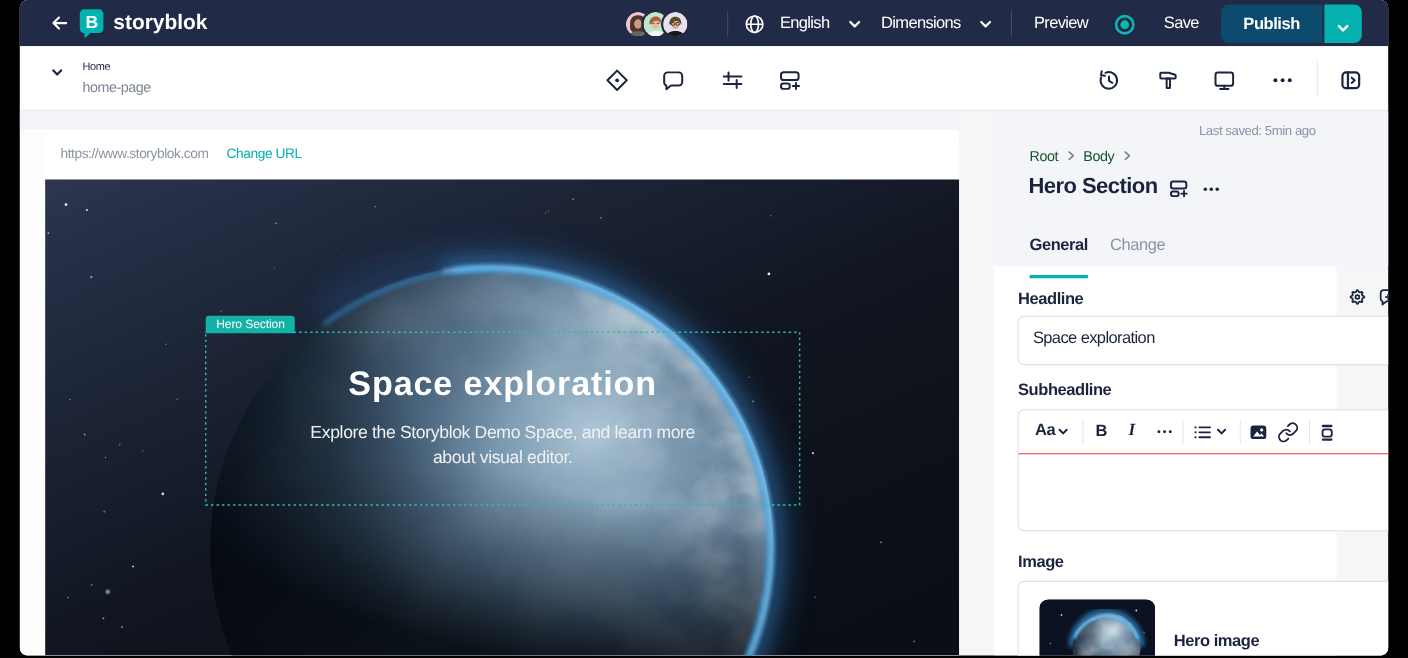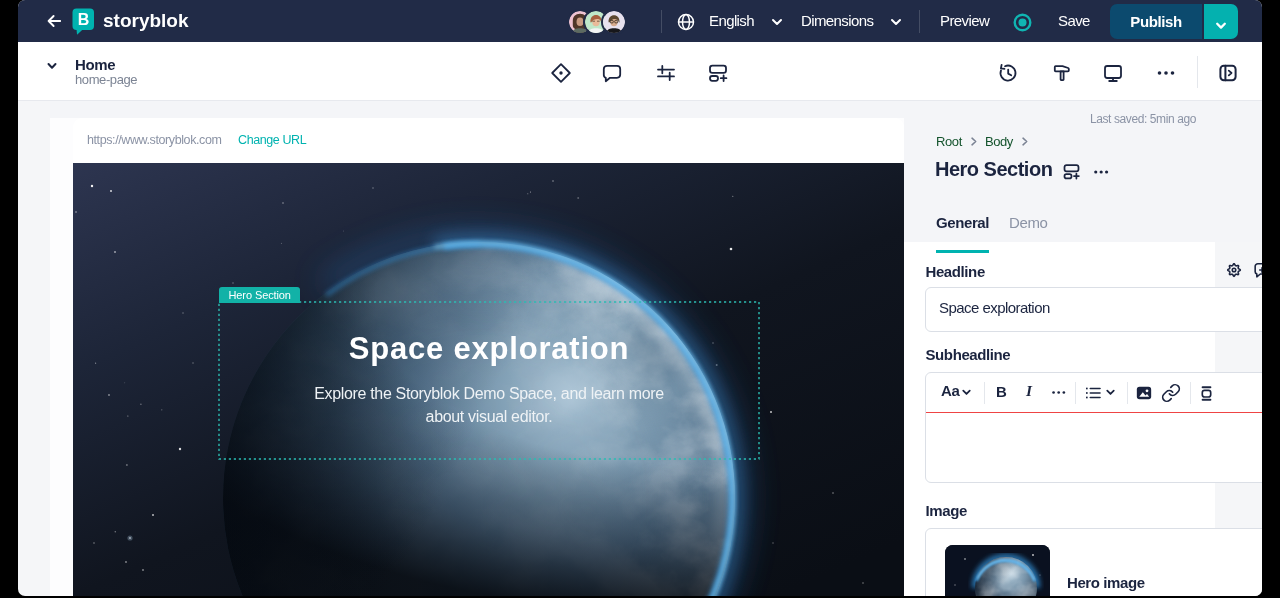--- a/index.html
+++ b/index.html
@@ -7,21 +7,21 @@
 .abs{position:absolute;}
 
 #topbar{position:absolute;left:0;top:0;width:1244px;height:42px;background:#212b47;}
 #topbar .txt{color:#fff;font-size:15px;font-weight:500;letter-spacing:-0.6px;}
 #sbname{position:absolute;left:85px;top:10px;color:#fff;font-size:19px;font-weight:700;letter-spacing:0;}
 .navdiv{position:absolute;top:10px;width:1px;height:23px;background:rgba(255,255,255,0.16);}
 #publish{position:absolute;left:1092px;top:4px;width:92px;height:35px;background:#0c4a6e;border-radius:7px 0 0 7px;color:#fff;font-size:15px;font-weight:700;text-align:center;line-height:35px;}
 #publish2{position:absolute;left:1186px;top:4px;width:34px;height:35px;background:#04b1af;border-radius:0 7px 7px 0;}
 
 #toolbar{position:absolute;left:0;top:42px;width:1244px;height:59px;background:#fff;border-bottom:1px solid #e7e9ee;}
-#home-t{position:absolute;left:57px;top:14px;font-size:15px;font-weight:700;color:#1b243f;}
+#home-t{position:absolute;left:57px;top:14px;font-size:10px;font-weight:400;color:#1b243f;}
 #home-s{position:absolute;left:57px;top:30px;font-size:13px;color:#7c8494;}
 .tbi{position:absolute;}
 .av{position:absolute;top:11px;width:22px;height:22px;border-radius:50%;overflow:hidden;box-shadow:0 0 0 2px #212b47;}
 
 #panel{position:absolute;left:886px;top:101px;width:311px;height:495px;background:#fff;}
 #panelhead{position:absolute;left:0;top:0;width:390px;height:141px;background:#f4f5f8;}
 #lastsaved{position:absolute;right:19px;top:11px;font-size:12px;color:#8b93a5;}
 #crumbs{position:absolute;left:32px;top:33px;font-size:13px;color:#14532d;}
 #ptitle{position:absolute;left:31px;top:57px;font-size:20px;font-weight:700;color:#1b243f;letter-spacing:-0.5px;}
 #tabs{position:absolute;left:32px;top:113px;font-size:15px;}
@@ -32,21 +32,21 @@
 #hl-in{top:186px;height:45px;line-height:40px;padding-left:13px;font-size:15px;color:#1b243f;letter-spacing:-0.55px;}
 #sub-box{top:271px;height:111px;}
 #sub-tools{position:absolute;left:0;top:0;width:100%;height:40px;border-bottom:1px solid #ef4444;}
 #sub-text{position:absolute;left:13px;top:49px;width:322px;font-size:15px;line-height:23px;color:#1b243f;letter-spacing:-0.7px;}
 #img-box{top:427px;height:95px;}
 #img-thumb{position:absolute;left:19px;top:16px;width:105px;height:68px;border-radius:8px;overflow:hidden;background:#0a101d;}
 #img-lbl{position:absolute;left:141px;top:45px;font-size:15px;font-weight:700;color:#1b243f;}
 .ticon{position:absolute;top:10px;}
 .tdiv{position:absolute;top:9px;width:1px;height:22px;background:#e4e7ec;}
 
-#pv{position:absolute;left:0px;top:101px;width:854px;height:495px;background:#fdfdfe;margin-left:32px;}
+#pv{position:absolute;left:0px;top:101px;width:854px;height:495px;background:#fdfdfe;}
 #urlbar{position:absolute;left:23px;top:17px;width:831px;height:45px;background:#fff;border-radius:9px 9px 0 0;}
 #urltxt{position:absolute;left:14px;top:14.5px;font-size:12.5px;color:#8b93a5;}
 #urlchg{position:absolute;left:165px;top:14.5px;font-size:12.5px;color:#00b3b0;font-weight:500;}
 
 #selchip{position:absolute;left:146px;top:123.5px;height:16px;background:#12b2a7;color:#fff;font-size:11px;font-weight:500;line-height:16px;padding:0 9.5px;border-radius:3px 3px 0 0;letter-spacing:-0.1px;}
 #bigtitle{position:absolute;left:146px;top:170px;width:540px;text-align:center;color:#fff;font-size:31px;font-weight:700;letter-spacing:0.8px;line-height:31px;}
 #subtitle{position:absolute;left:146px;top:220px;width:540px;text-align:center;color:#eef2f5;font-size:16px;line-height:22.5px;font-weight:400;letter-spacing:-0.33px;}
 </style></head><body>
 <div id="app">
 <div id="topbar">
@@ -310,21 +310,21 @@
 <svg class="abs" style="left:157px;top:60px" width="21" height="21" viewBox="0 0 24 24" fill="none" stroke="#1b243f" stroke-width="2" stroke-linecap="round" stroke-linejoin="round">
         <rect x="4" y="4.6" width="16" height="7.2" rx="2.4"></rect>
         <rect x="4" y="15" width="8" height="4.8" rx="2.2"></rect>
         <path d="M17.6 14.4 V20 M14.8 17.2 H20.4"></path>
       </svg>
 <svg class="abs" style="left:188px;top:61px" width="20" height="20" viewBox="0 0 24 24">
         <circle cx="4.5" cy="12" r="1.9" fill="#1b243f"></circle>
         <circle cx="11" cy="12" r="1.9" fill="#1b243f"></circle>
         <circle cx="17.5" cy="12" r="1.9" fill="#1b243f"></circle>
       </svg>
-<div id="tabs"><span class="tab-a">General</span><span class="tab-i">Demo</span></div>
+<div id="tabs"><span class="tab-a">General</span><span class="tab-i">Change</span></div>
 <div class="flabel" style="top:162px">Headline</div>
 <svg class="abs" style="left:320px;top:159px" width="20" height="20" viewBox="0 0 24 24" fill="none" stroke="#1b243f" stroke-width="1.9">
         <path d="M12.0 4.5 L12.4 4.6 L12.7 5.0 L13.0 5.5 L13.3 6.0 L13.5 6.4 L13.7 6.7 L14.0 6.8 L14.3 6.9 L14.5 7.0 L14.9 7.0 L15.3 6.9 L15.9 6.7 L16.4 6.5 L17.0 6.5 L17.3 6.7 L17.5 7.0 L17.5 7.6 L17.3 8.1 L17.1 8.7 L17.0 9.1 L17.0 9.5 L17.1 9.7 L17.2 10.0 L17.3 10.3 L17.6 10.5 L18.0 10.7 L18.5 11.0 L19.0 11.3 L19.4 11.6 L19.6 12.0 L19.4 12.4 L19.0 12.7 L18.5 13.0 L18.0 13.3 L17.6 13.5 L17.3 13.7 L17.2 14.0 L17.1 14.3 L17.0 14.5 L17.0 14.9 L17.1 15.3 L17.3 15.9 L17.5 16.4 L17.5 17.0 L17.3 17.3 L17.0 17.5 L16.4 17.5 L15.9 17.3 L15.3 17.1 L14.9 17.0 L14.5 17.0 L14.3 17.1 L14.0 17.2 L13.7 17.3 L13.5 17.6 L13.3 18.0 L13.0 18.5 L12.7 19.0 L12.4 19.4 L12.0 19.6 L11.6 19.4 L11.3 19.0 L11.0 18.5 L10.7 18.0 L10.5 17.6 L10.3 17.3 L10.0 17.2 L9.7 17.1 L9.5 17.0 L9.1 17.0 L8.7 17.1 L8.1 17.3 L7.6 17.5 L7.0 17.5 L6.7 17.3 L6.5 17.0 L6.5 16.4 L6.7 15.9 L6.9 15.3 L7.0 14.9 L7.0 14.5 L6.9 14.3 L6.8 14.0 L6.7 13.7 L6.4 13.5 L6.0 13.3 L5.5 13.0 L5.0 12.7 L4.6 12.4 L4.5 12.0 L4.6 11.6 L5.0 11.3 L5.5 11.0 L6.0 10.7 L6.4 10.5 L6.7 10.3 L6.8 10.0 L6.9 9.7 L7.0 9.5 L7.0 9.1 L6.9 8.7 L6.7 8.1 L6.5 7.6 L6.5 7.0 L6.7 6.7 L7.0 6.5 L7.6 6.5 L8.1 6.7 L8.7 6.9 L9.1 7.0 L9.5 7.0 L9.7 6.9 L10.0 6.8 L10.3 6.7 L10.5 6.4 L10.7 6.0 L11.0 5.5 L11.3 5.0 L11.6 4.6 L12.0 4.5 Z" stroke-linejoin="round"></path>
         <circle cx="12" cy="12" r="2.1"></circle>
       </svg>
 <svg class="abs" style="left:348px;top:159px" width="20" height="20" viewBox="0 0 24 24" fill="none" stroke="#1b243f" stroke-width="1.9" stroke-linecap="round" stroke-linejoin="round">
         <path d="M20.2 13.6 a3.2 3.2 0 0 1 -3.2 3.2 H10 L5.8 20.2 V16.8 A3.2 3.2 0 0 1 3.8 13.6 V7.6 A3.2 3.2 0 0 1 7 4.4 h10 a3.2 3.2 0 0 1 3.2 3.2 Z"></path>
         <path d="M12 9.3 V14.7 M9.3 12 H14.7"></path>
       </svg>
 <div class="fbox" id="hl-in">Space exploration</div>

